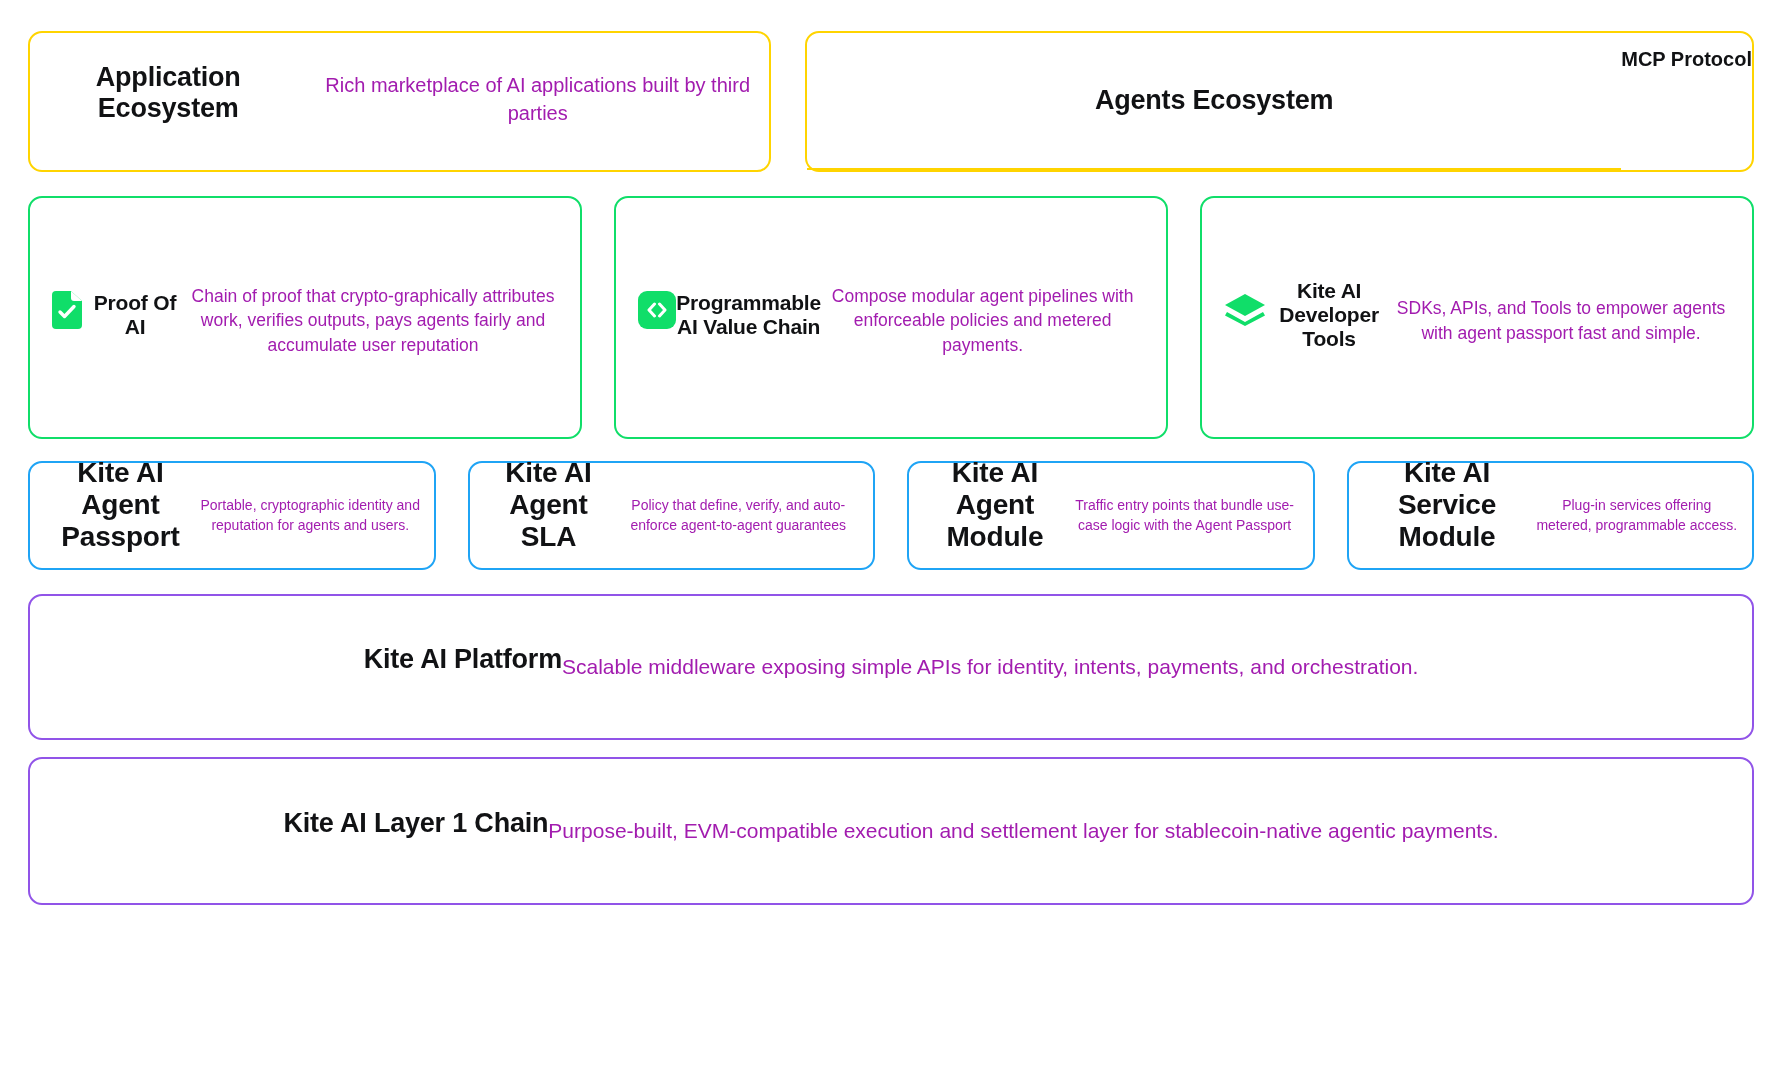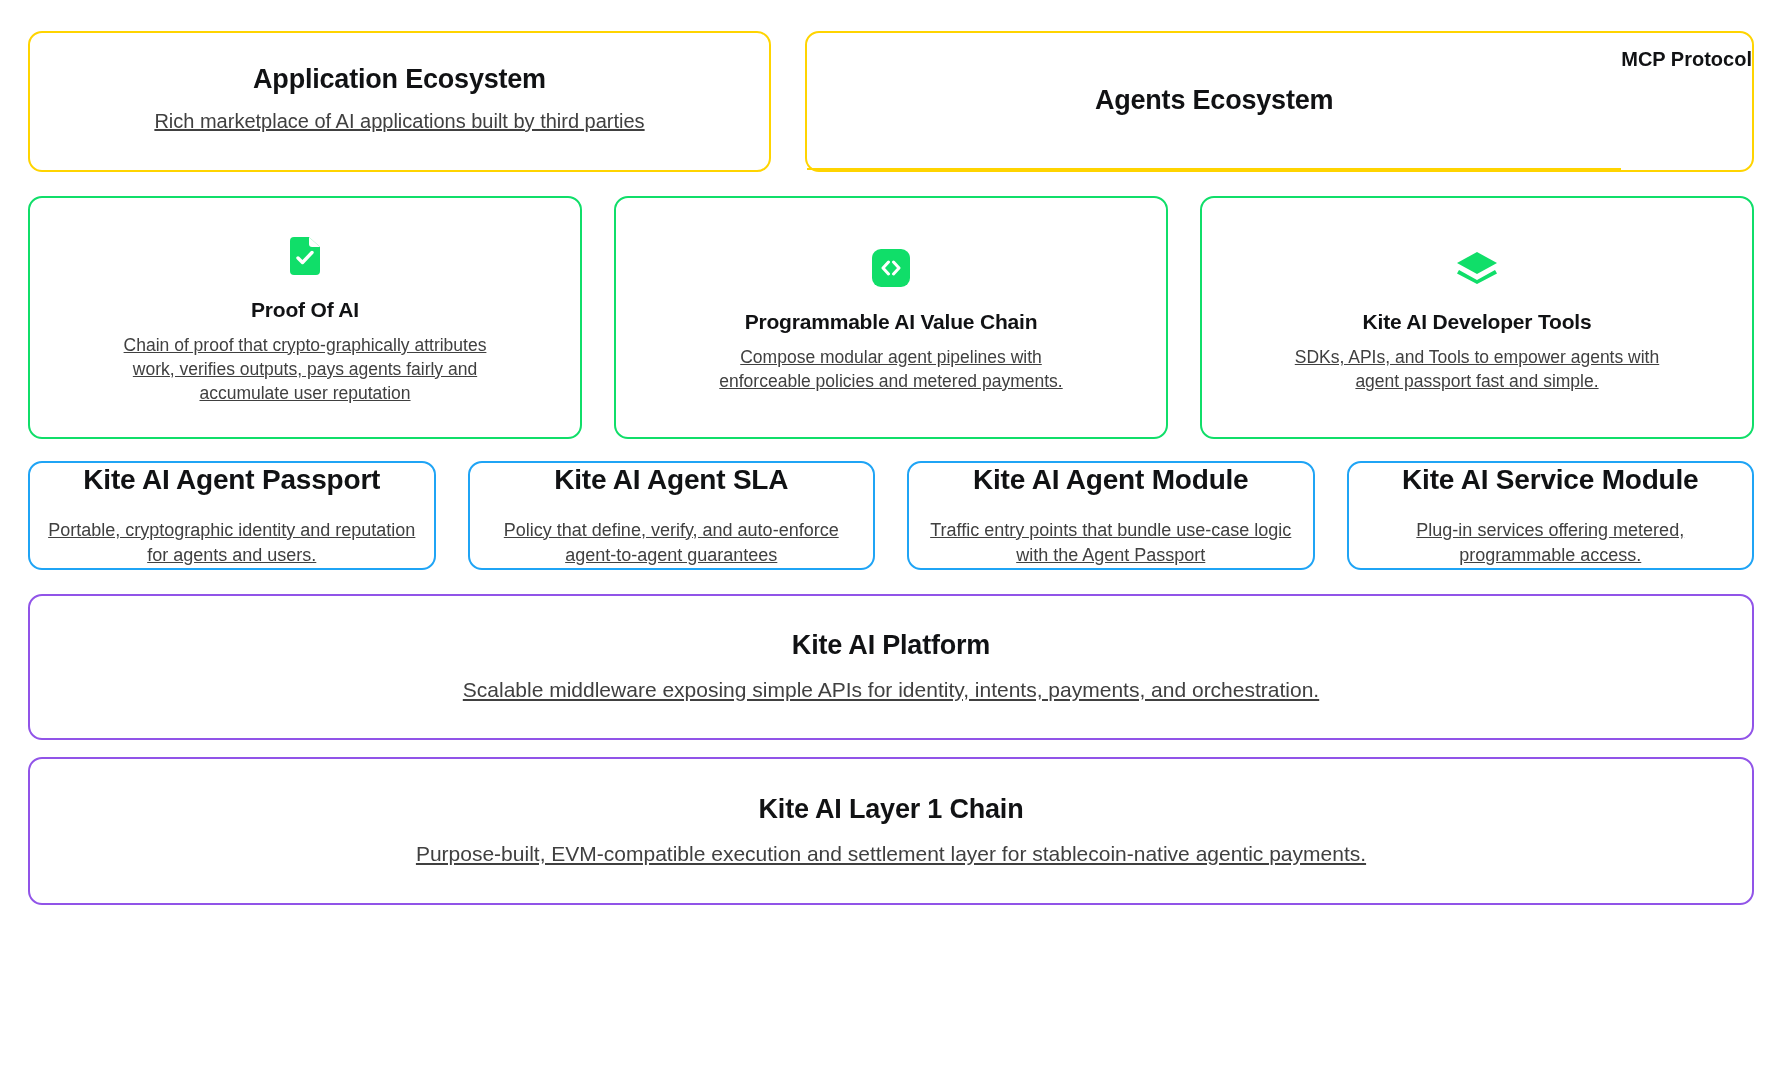--- a/index.html
+++ b/index.html
@@ -16,34 +16,33 @@
     padding: 31px 28px 40px 28px;
     display: flex;
     flex-direction: column;
   }
 
   
   .card {
     background: #ffffff;
     border-radius: 14px;
     display: flex;
-    flex-direction: column;
+    flex-direction: row;
     align-items: center;
     justify-content: center;
     text-align: center;
   }
   .card-title {
     color: #111214;
     font-weight: bold;
     letter-spacing: -0.2px;
   }
   .card-desc {
-    color: #404040;
+    color: #a21caf;
     line-height: 1.38;
-    text-decoration: underline;
   }
 
   
   .row-eco {
     display: flex;
     gap: 34px;
     height: 141px;
     flex: none;
   }
   .eco-app {
@@ -111,21 +110,21 @@
     height: 109px;
     margin-top: 22px;
     flex: none;
   }
   .blue-card {
     flex: 1;
     border: 2px solid #1FA4F5;
     padding: 10px 12px;
   }
   .blue-card .card-title { font-size: 28px; margin-bottom: 22px; }
-  .blue-card .card-desc  { font-size: 18px; }
+  .blue-card .card-desc  { font-size: 14px; }
 
   
   .purple-card {
     border: 2px solid #9154E8;
     padding: 12px;
   }
   .row-platform { height: 146px; margin-top: 24px; flex: none; padding-left: 12px; }
   .row-platform .card-title { font-size: 27px; margin-bottom: 15px; }
   .row-platform .card-desc  { font-size: 21px; text-align: right; }
 

